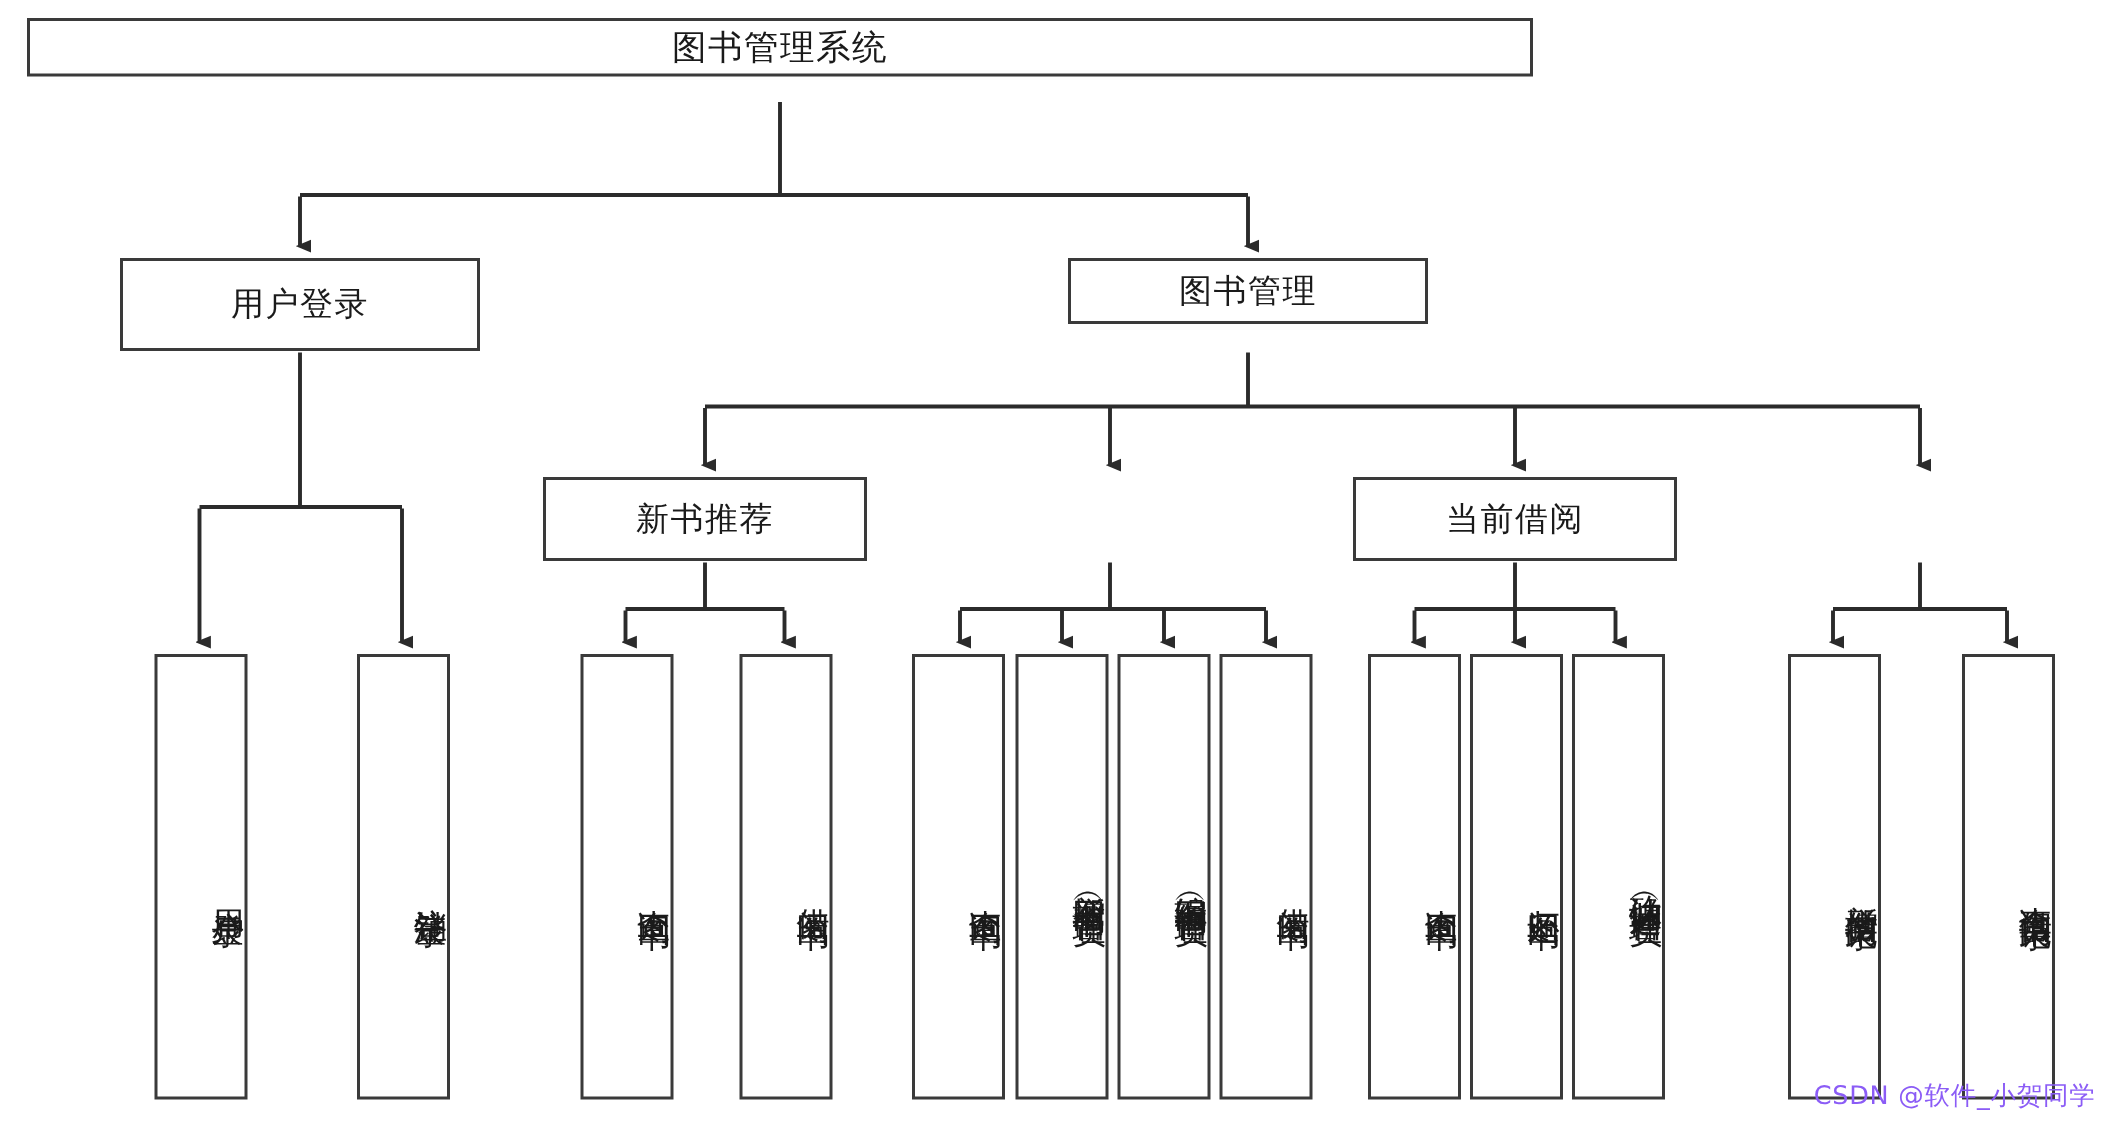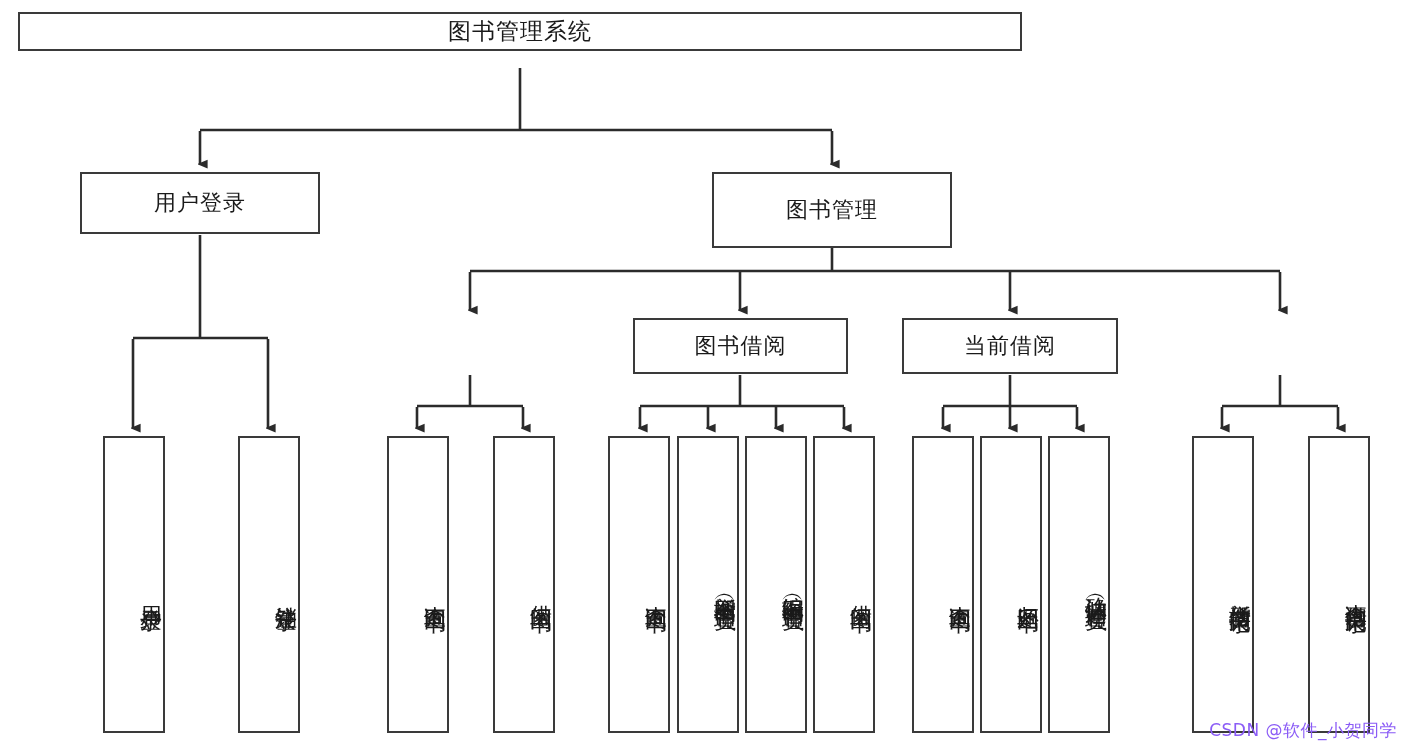--- a/index.html
+++ b/index.html
@@ -119,23 +119,23 @@
       <path d="M1280,375 L1280,406"></path>
       <path d="M1222,406 L1338,406"></path>
       <path d="M1222,407 L1222,428" marker-end="url(#arrowhead)"></path>
       <path d="M1338,407 L1338,428" marker-end="url(#arrowhead)"></path>
     </g>
   </svg>
 
   <div class="node h" id="root-node" style="left:18px; top:12px; width:1004px; height:39px;">图书管理系统</div>
 
   <div class="node h" style="left:80px; top:172px; width:240px; height:62px;">用户登录</div>
-  <div class="node h" style="left:712px; top:172px; width:240px; height:76px;">图书管理</div>
+  <div class="node h" style="left:712px; top:172px; width:240px; height:44px;">图书管理</div>
 
-  <div class="node h" style="left:633px; top:318px; width:215px; height:56px;">图书借阅</div>
+  <div class="node h" style="left:362px; top:318px; width:216px; height:56px;">新书推荐</div>
   <div class="node h" style="left:902px; top:318px; width:216px; height:56px;">当前借阅</div>
 
   <div class="node v" style="left:103px; top:436px; width:62px; height:297px;">用户登录</div>
   <div class="node v" style="left:238px; top:436px; width:62px; height:297px;">注销登录</div>
 
   <div class="node v" style="left:387px; top:436px; width:62px; height:297px;">查询图书</div>
   <div class="node v" style="left:493px; top:436px; width:62px; height:297px;">借阅图书</div>
 
   <div class="node v" style="left:608px; top:436px; width:62px; height:297px;">查询图书</div>
   <div class="node v tall" style="left:677px; top:436px; width:62px; height:297px;">新增图书（管理员）</div>

